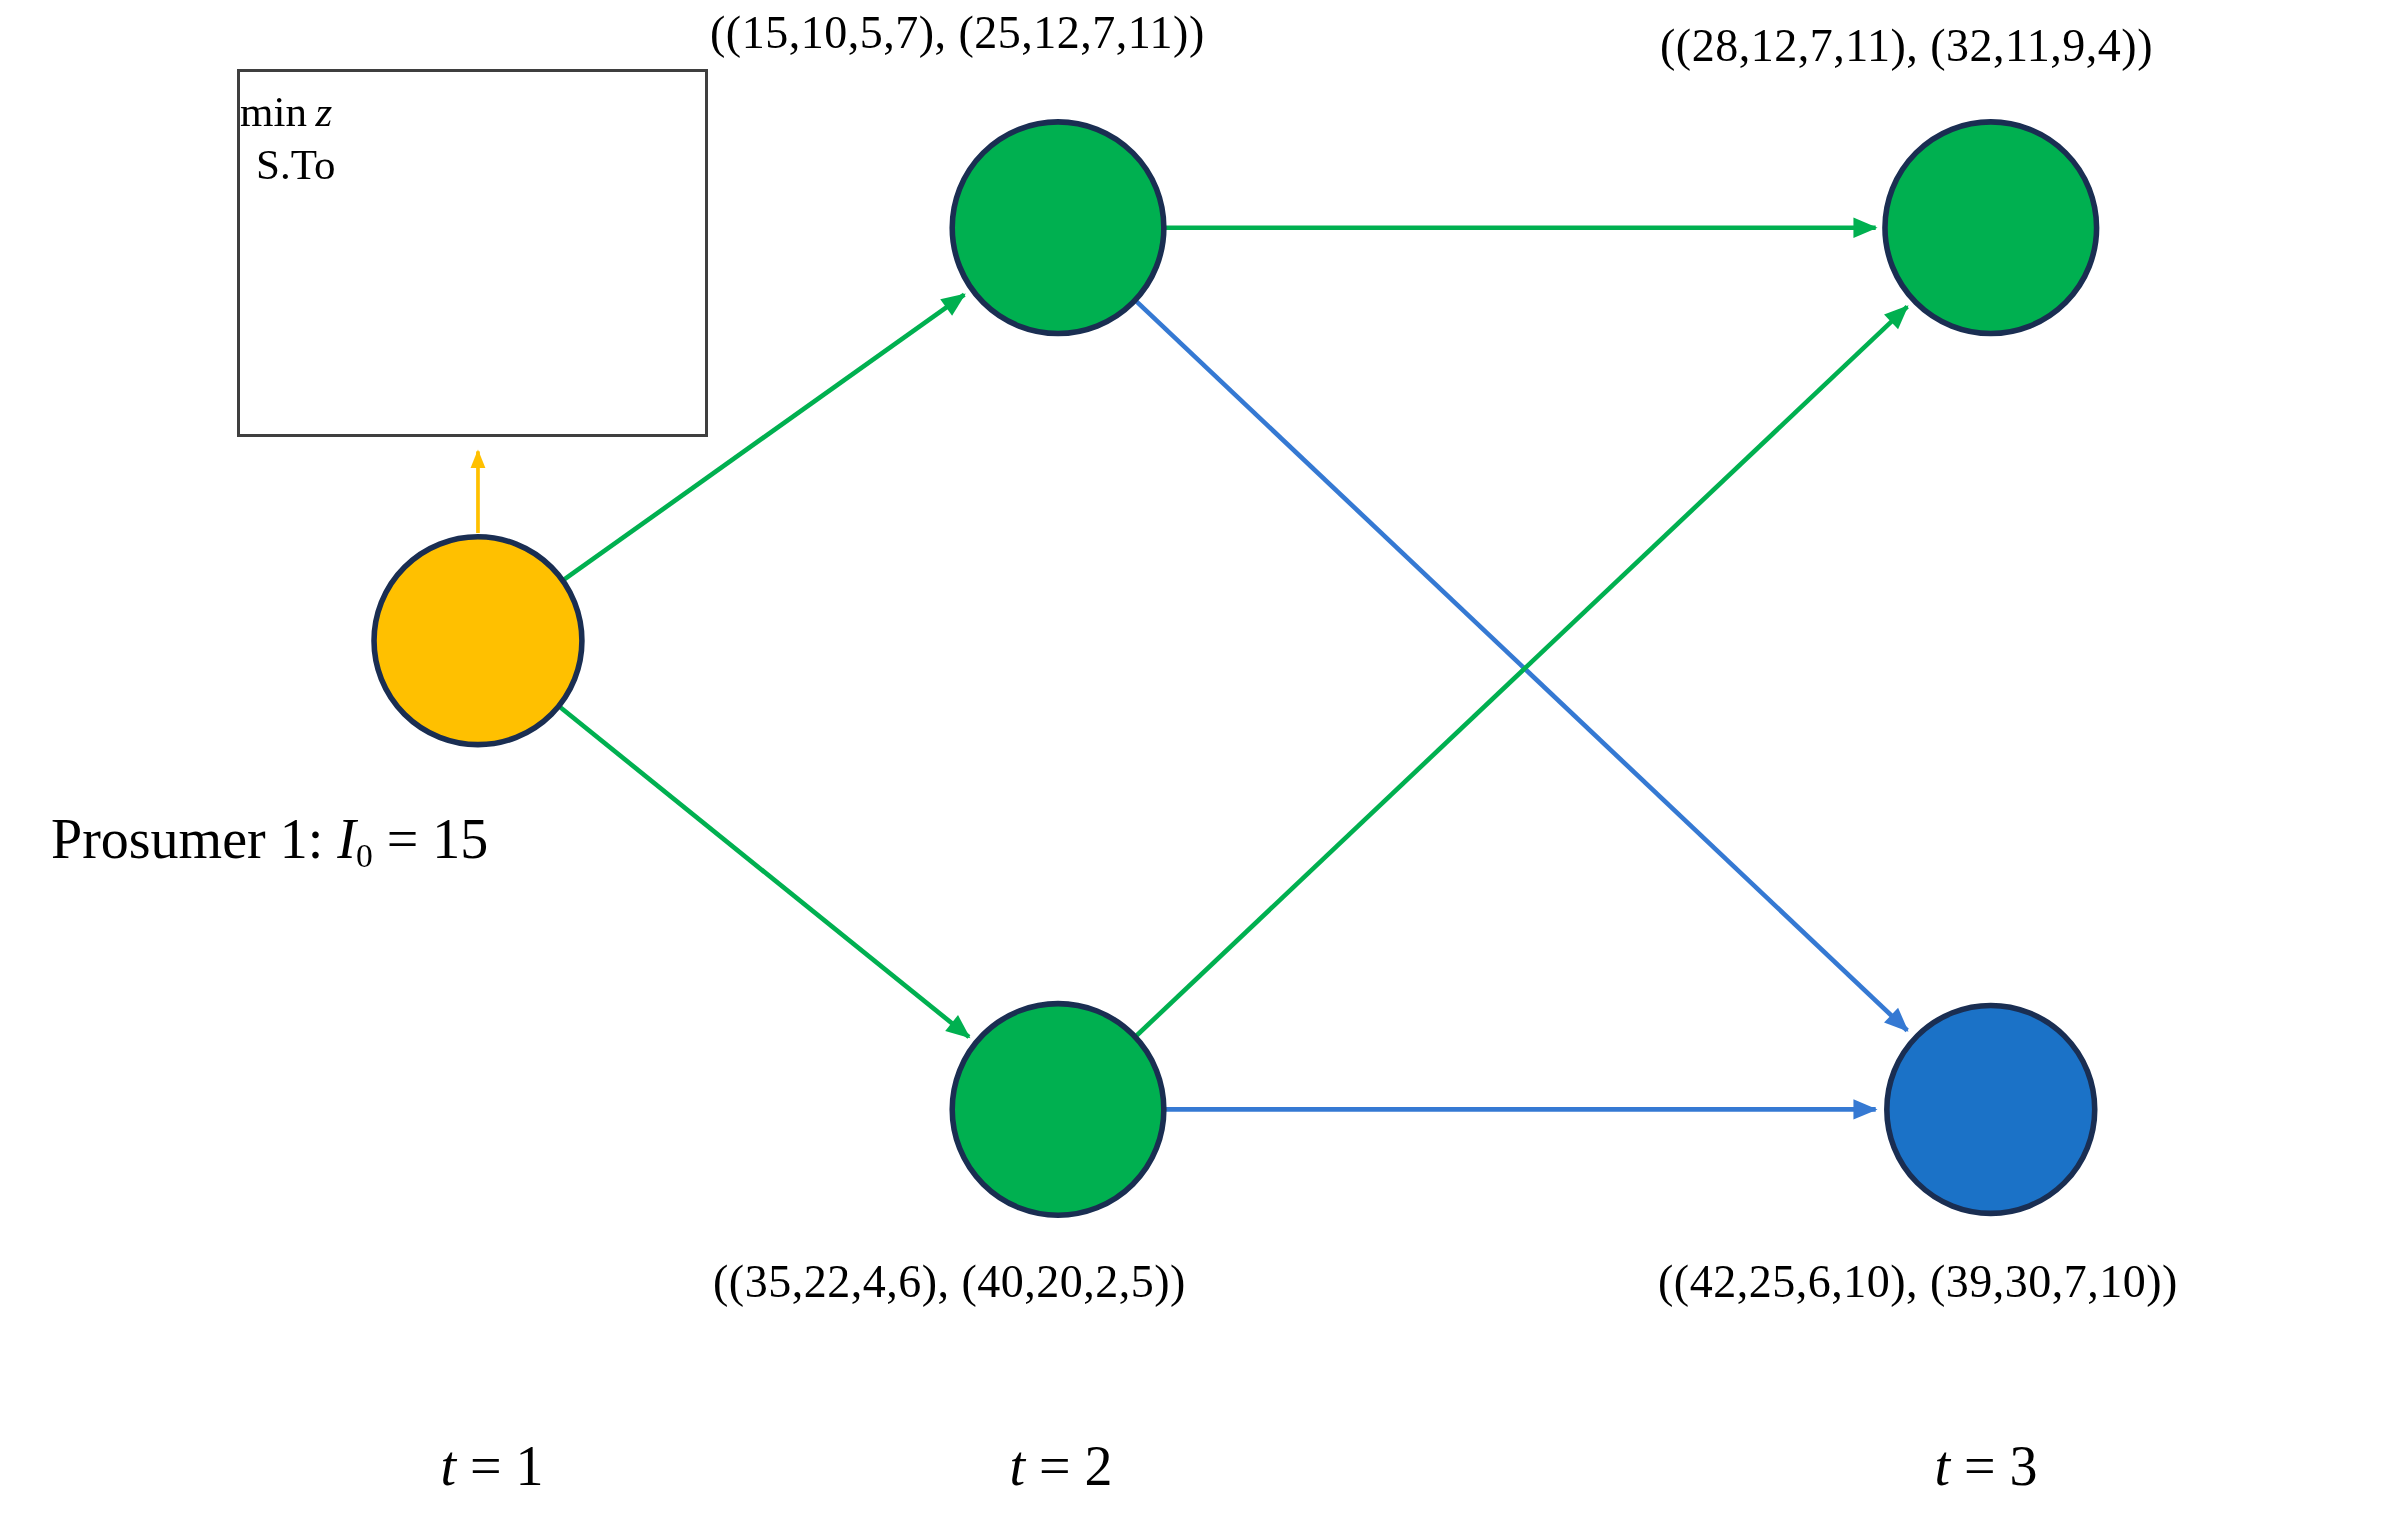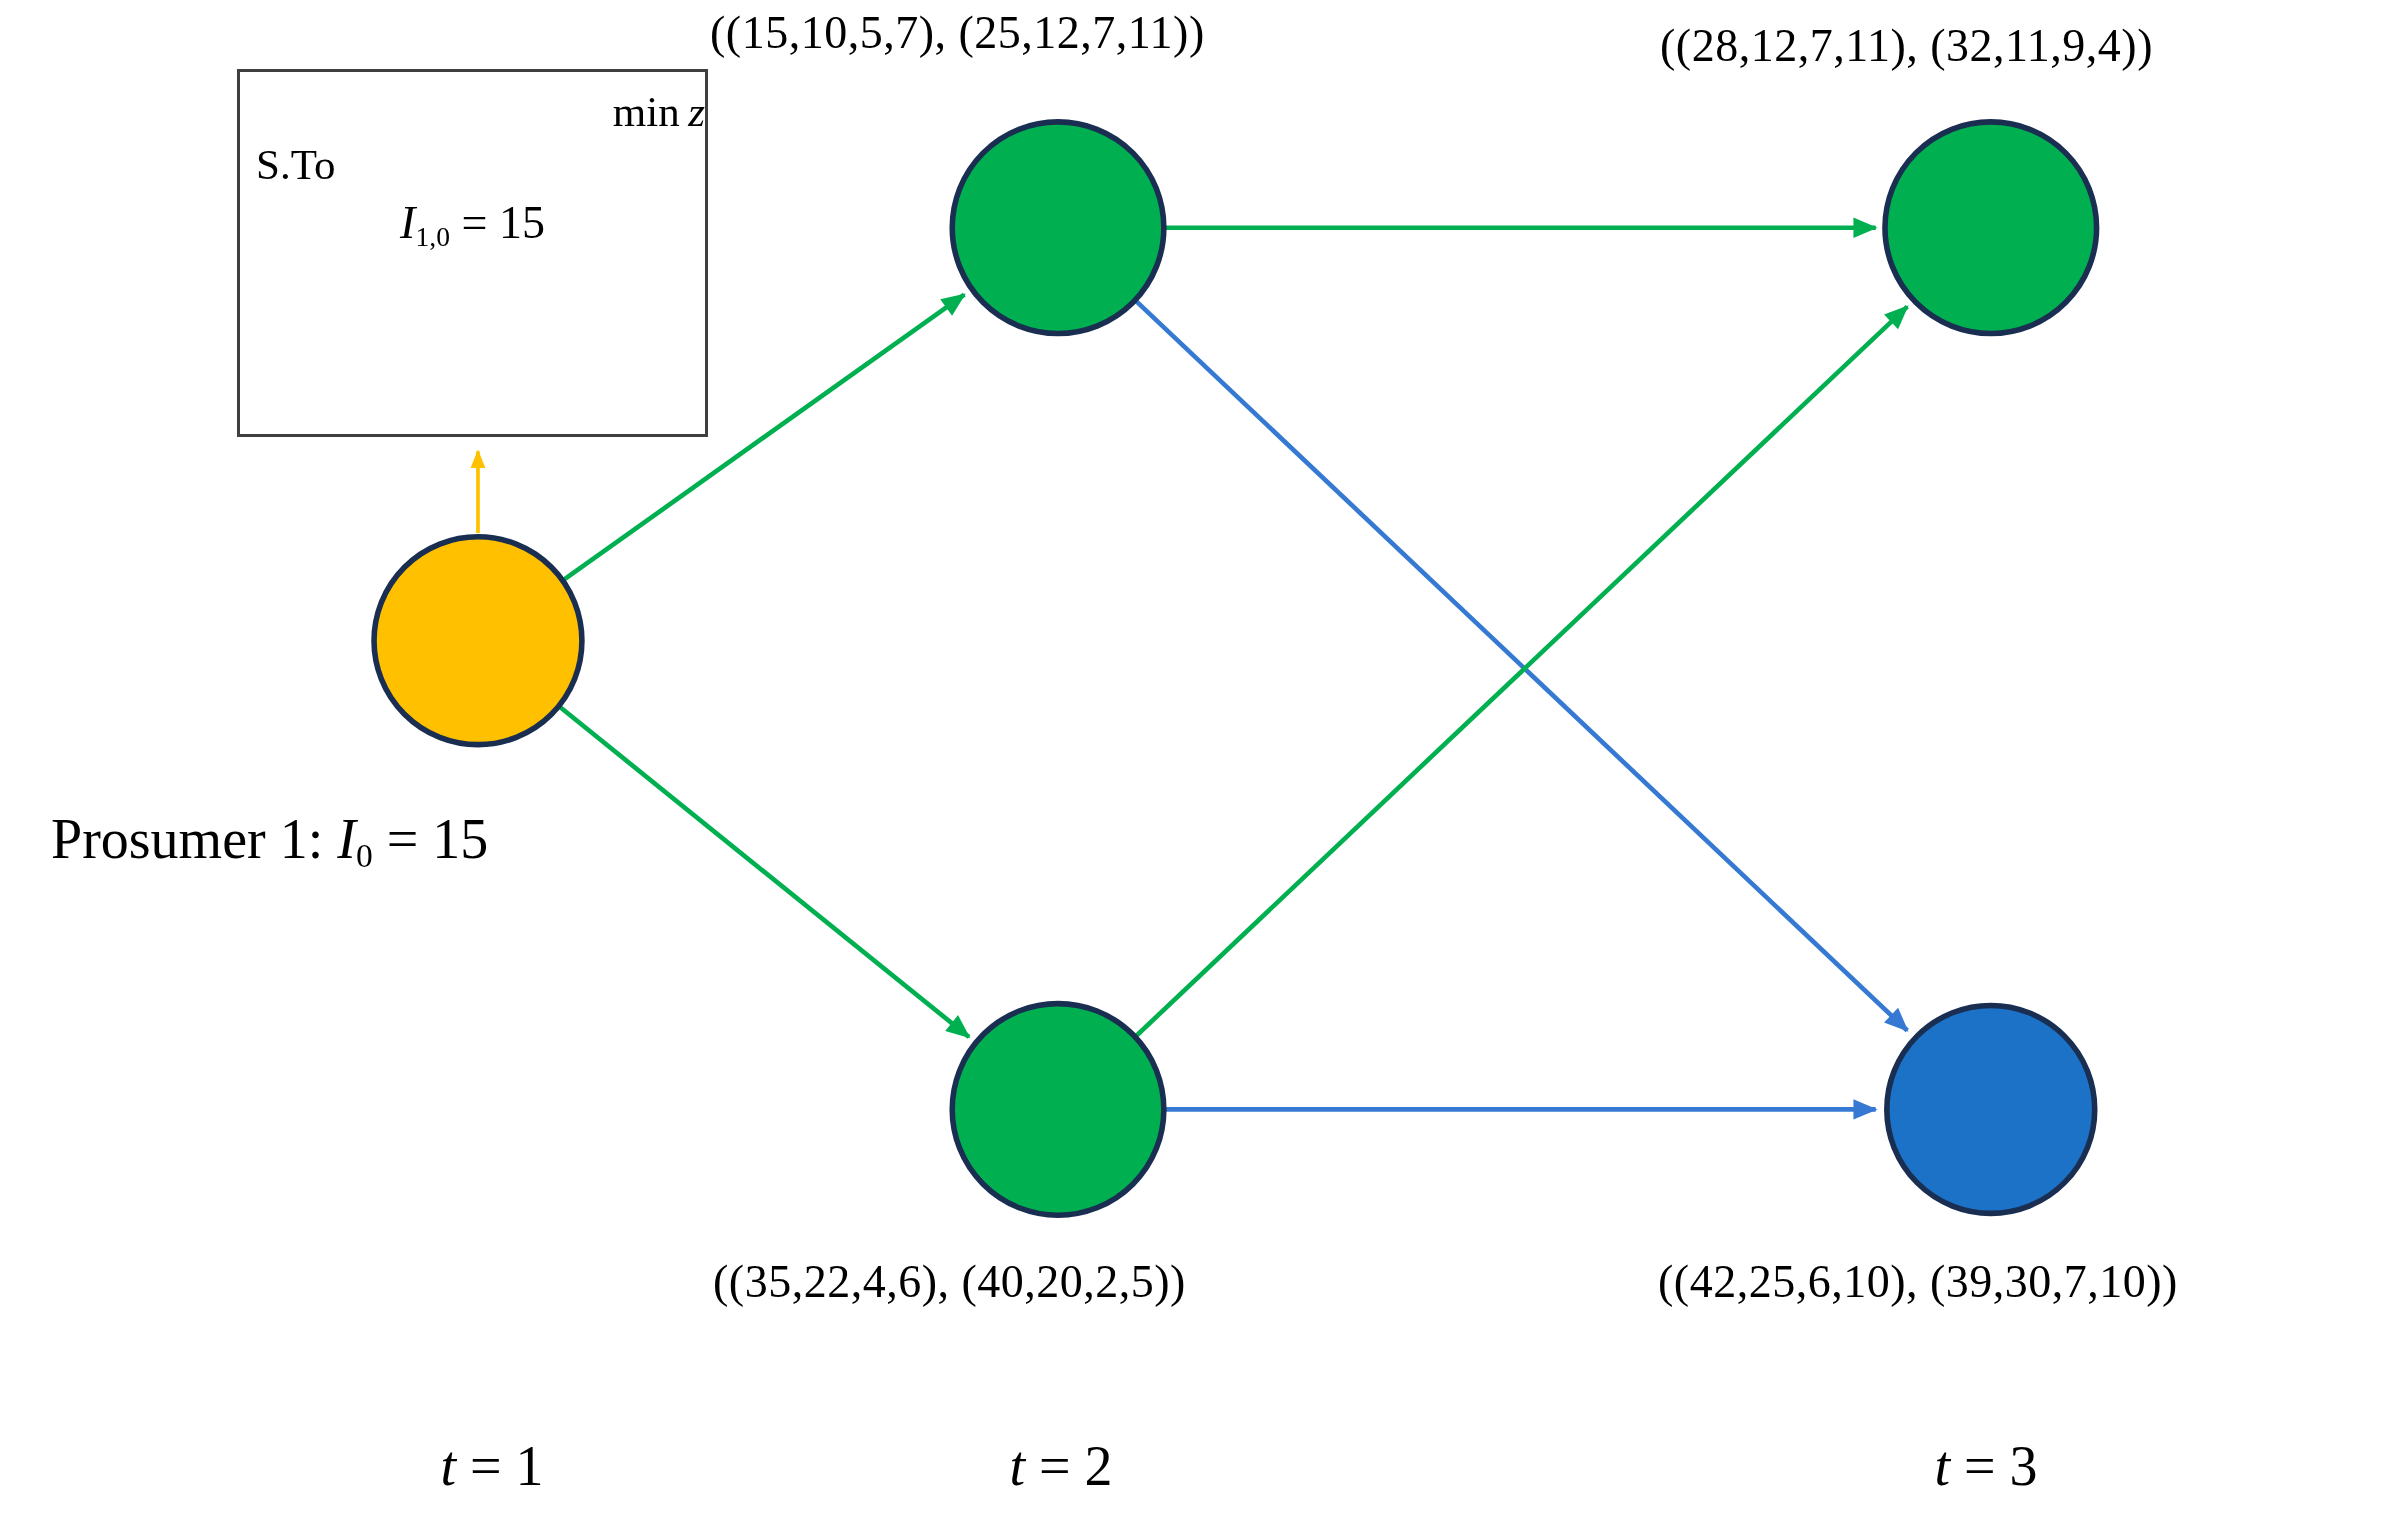--- a/index.html
+++ b/index.html
@@ -12,21 +12,21 @@
   body{position:relative;font-family:"Liberation Serif","DejaVu Serif",serif;color:var(--text);}
   .layer{position:absolute;left:0;top:0;}
   .mvar{font-style:italic;}
   .sub{font-size:0.60em;vertical-align:-0.28em;letter-spacing:0;}
   .scenario-label{position:absolute;white-space:nowrap;font-size:46px;letter-spacing:0.5px;}
   .time-label{position:absolute;white-space:nowrap;font-size:56px;transform:translateX(-50%);}
   .objective-box{
     position:absolute;left:237px;top:69px;width:471px;height:368px;
     border:3.7px solid var(--box-border);background:var(--background);
   }
-  .obj-min{margin-top:15px;text-align:right;font-size:43px;}
+  .obj-min{margin-top:15px;text-align:left;font-size:43px;}
   .obj-sto{margin-top:3.7px;padding-left:16px;font-size:43px;}
   .obj-constraint{margin-top:7.4px;text-align:center;font-size:46px;}
   .root-note{position:absolute;left:15px;top:798px;font-size:56px;line-height:1.48;white-space:nowrap;margin-left:36px;}
 </style>
 </head>
 <body>
 
 <svg class="layer" width="2401" height="1532" viewBox="0 0 2587 1650">
   <defs>
     <marker id="ah-green" markerUnits="userSpaceOnUse" markerWidth="34" markerHeight="34" refX="26" refY="15" orient="auto">
@@ -53,21 +53,20 @@
   <circle cx="515" cy="690" r="112" style="fill:var(--node-yellow);stroke:var(--node-border);stroke-width:6"></circle>
   <circle cx="1140" cy="245" r="114" style="fill:var(--node-green);stroke:var(--node-border);stroke-width:6"></circle>
   <circle cx="1140" cy="1195" r="114" style="fill:var(--node-green);stroke:var(--node-border);stroke-width:6"></circle>
   <circle cx="2145" cy="245" r="114" style="fill:var(--node-green);stroke:var(--node-border);stroke-width:6"></circle>
   <circle cx="2145" cy="1195" r="112" style="fill:var(--node-blue);stroke:var(--node-border);stroke-width:6"></circle>
 </svg>
 
 <div class="objective-box">
   <div class="obj-min"><span>min</span> <span class="mvar">z</span></div>
   <div class="obj-sto">S.To</div>
-  <div class="obj-constraint"><span class="mvar">I</span><span class="sub">1,0</span><span> = 15</span></div>
 </div>
 
 <div class="root-note">
   <div><span>Prosumer 1: </span><span class="mvar">I</span><span class="sub">0</span><span> = 15</span></div>
 </div>
 
 <div class="scenario-label" style="left:710px;top:6px;">((15,10,5,7), (25,12,7,11))</div>
 <div class="scenario-label" style="left:1660px;top:18.6px;">((28,12,7,11), (32,11,9,4))</div>
 <div class="scenario-label" style="left:713px;top:1255px;">((35,22,4,6), (40,20,2,5))</div>
 <div class="scenario-label" style="left:1658px;top:1255px;">((42,25,6,10), (39,30,7,10))</div>

